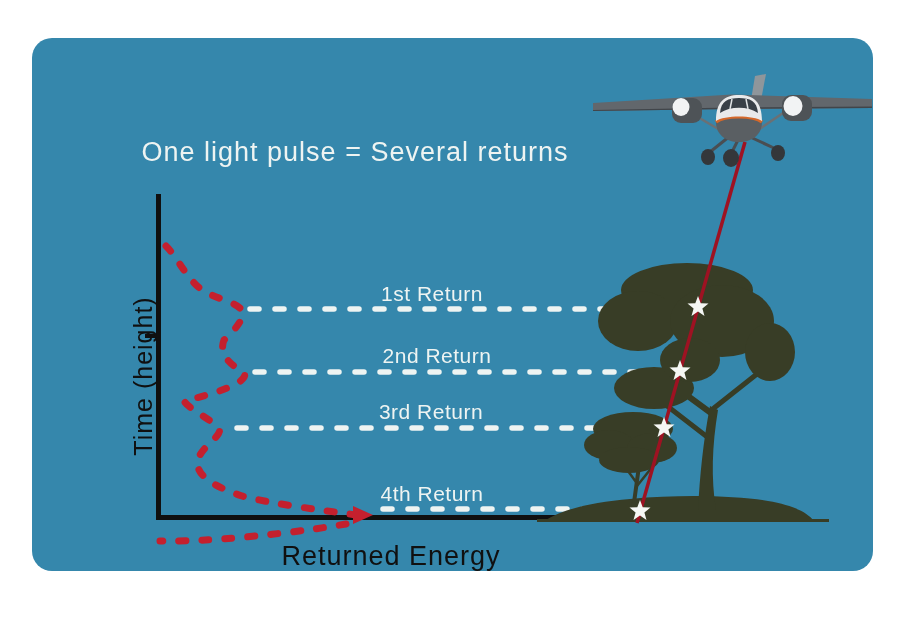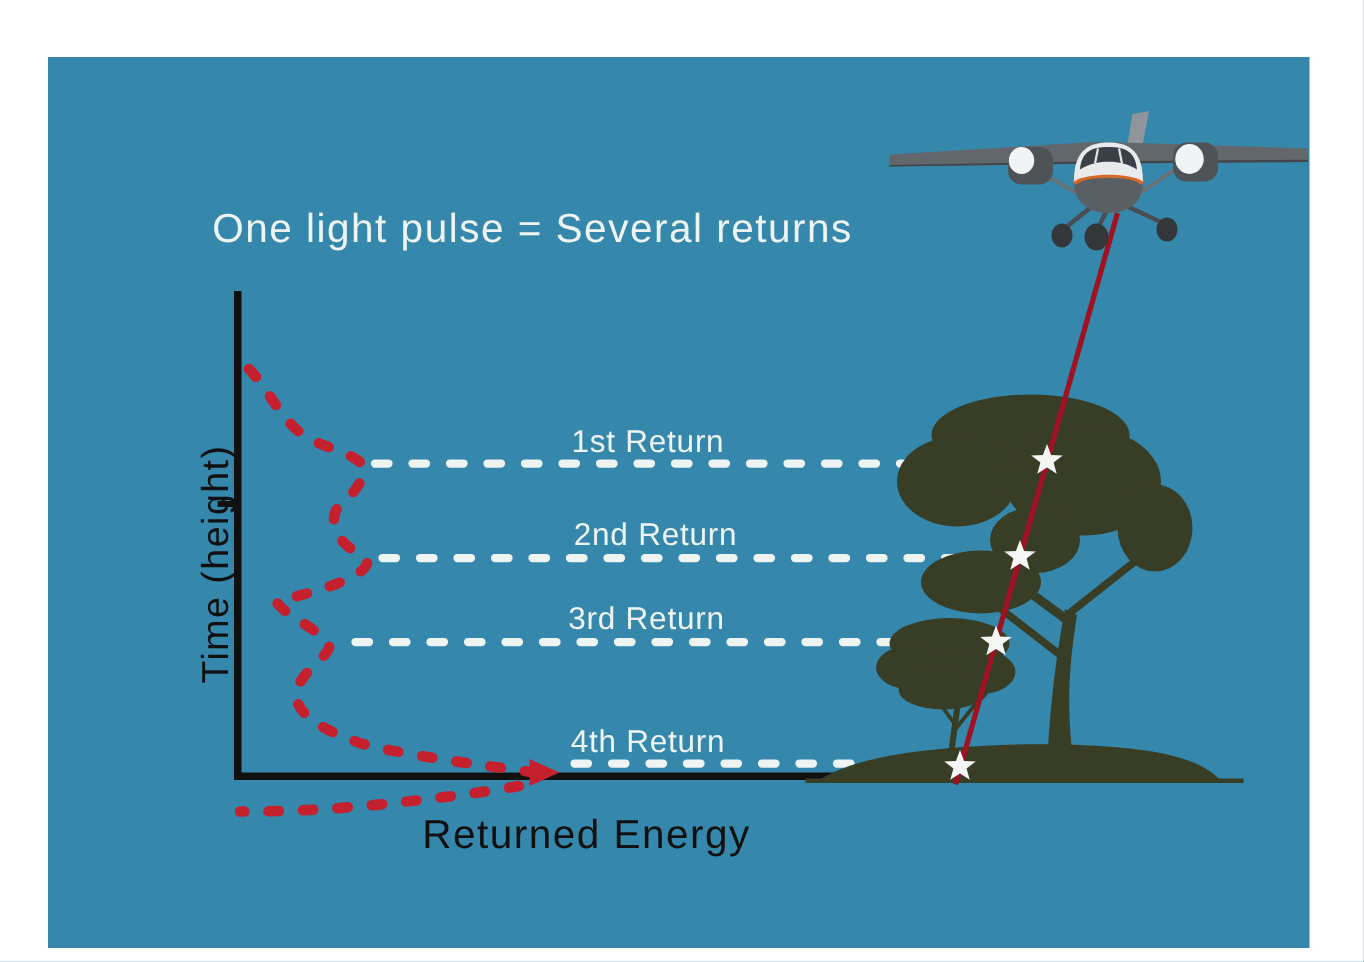--- a/index.html
+++ b/index.html
@@ -1,19 +1,19 @@
 <!DOCTYPE html>
 <html style="--page-bg: #ffffff; --panel-bg: #3587ac; --pulse-red: #c4202e; --laser-red: #9e1222; --tree-green: #383d26; --text-white: #eef4f2; --star-white: #f5f7f4; --axis-black: #101010;"><head>
 <meta charset="utf-8">
 <style>
   html,body{margin:0;padding:0;}
   .page{position:relative;width:909px;height:641px;background:var(--page-bg,#fff);
         font-family:"Liberation Sans", sans-serif;overflow:hidden;}
-  .panel{position:absolute;left:32px;top:38px;width:841px;height:594px;
-         background:var(--panel-bg,#3587ac);overflow:hidden;}
+  .panel{position:absolute;left:32px;top:38px;width:841px;height:533px;
+         background:var(--panel-bg,#3587ac);overflow:hidden;border-radius:20px;}
   svg{display:block;}
   text{font-family:"Liberation Sans", sans-serif;}
   .title-text{fill:var(--text-white,#eef4f2);font-size:27px;letter-spacing:1px;}
   .return-label{fill:var(--text-white,#eef4f2);font-size:21px;letter-spacing:0.5px;}
   .axis-label{fill:var(--axis-black,#101010);font-size:25px;letter-spacing:1px;}
   .x-axis-label{font-size:27px;}
   .axis-line{stroke:var(--axis-black,#101010);stroke-width:5;fill:none;}
   .axis-tick{stroke:var(--axis-black,#101010);stroke-width:4;}
   .return-line{stroke:var(--text-white,#eef4f2);stroke-width:5.5;stroke-linecap:round;
                stroke-dasharray:9 16;fill:none;}

